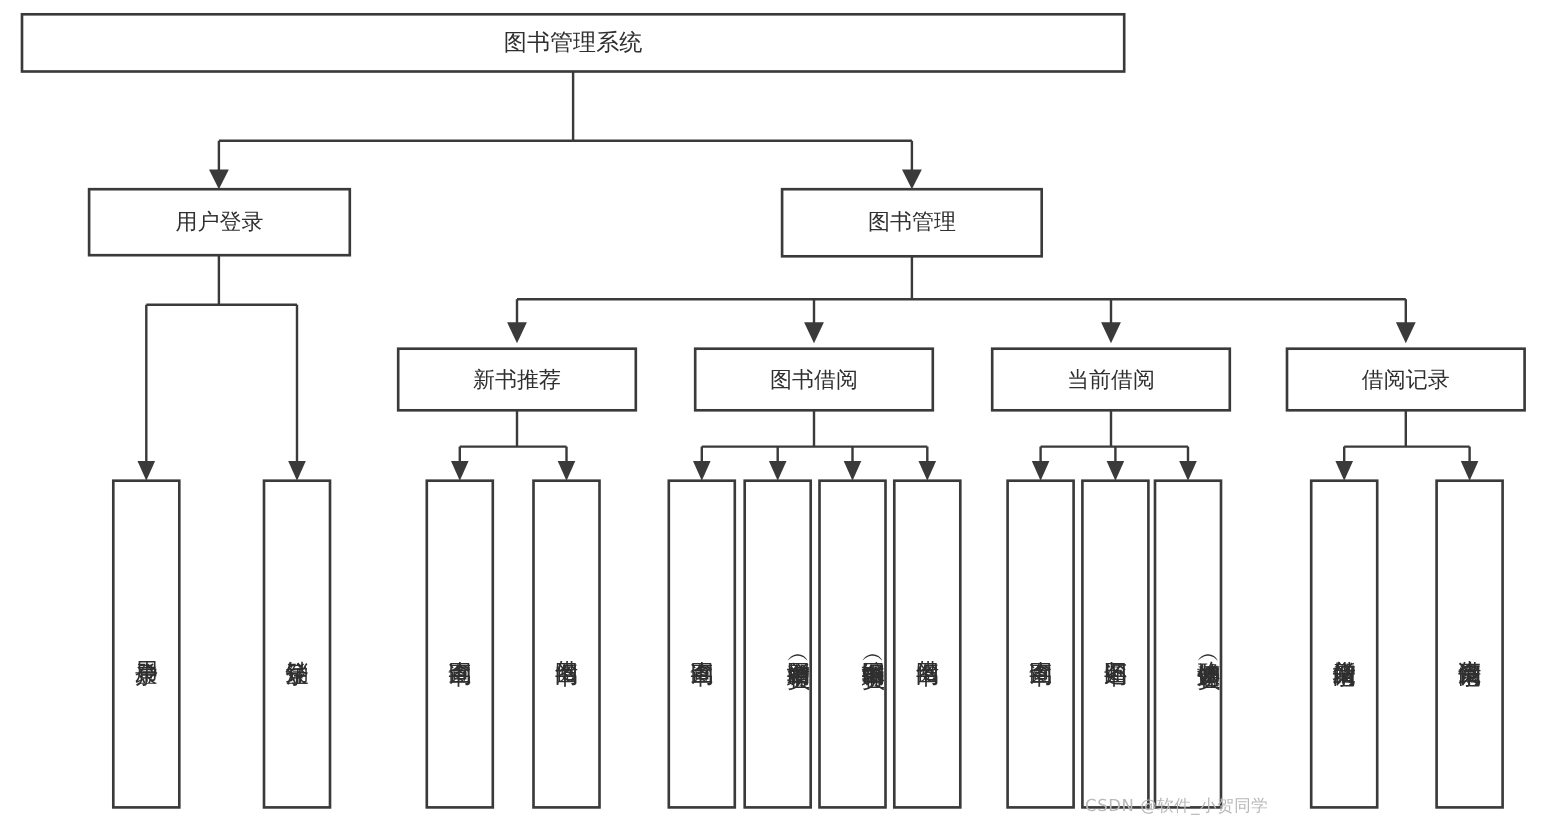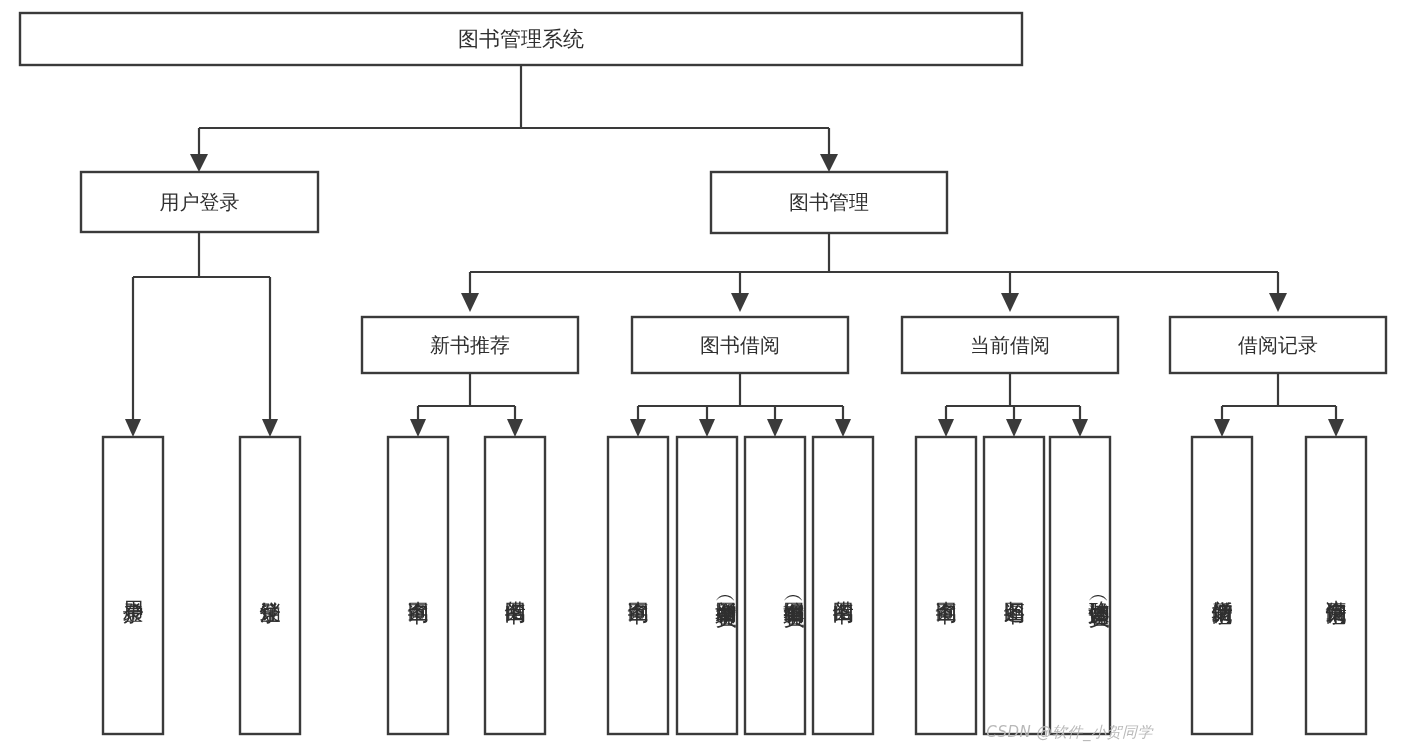--- a/index.html
+++ b/index.html
@@ -72,21 +72,20 @@
   }
   .watermark {
     position: absolute;
     right: 8px;
     bottom: 5px;
     font-family: "DejaVu Sans", "Liberation Sans", sans-serif;
     font-size: 15px;
     color: #b9b9b9;
     letter-spacing: 0.5px;
     user-select: none;
-    font-style: italic;
   }
 </style>
 </head>
 <body>
 
 <div id="diagram-root">
 
   <svg class="tree" viewBox="0 0 1405 747">
 
     <g>

